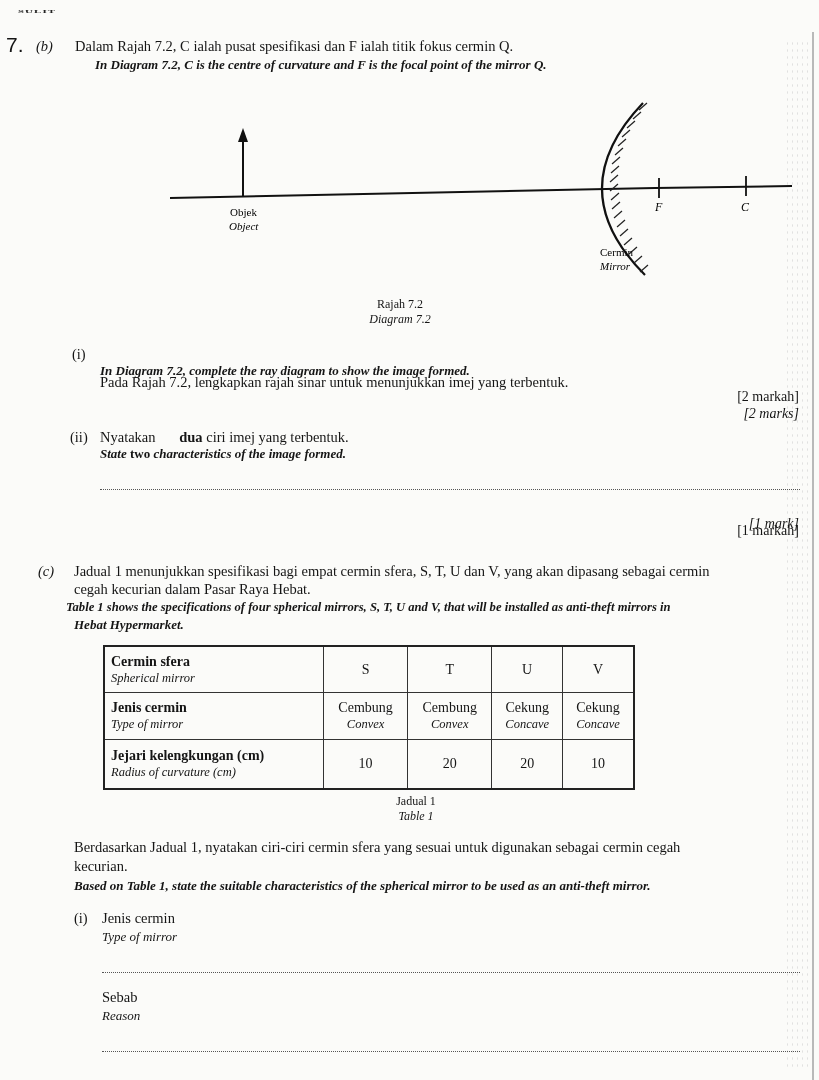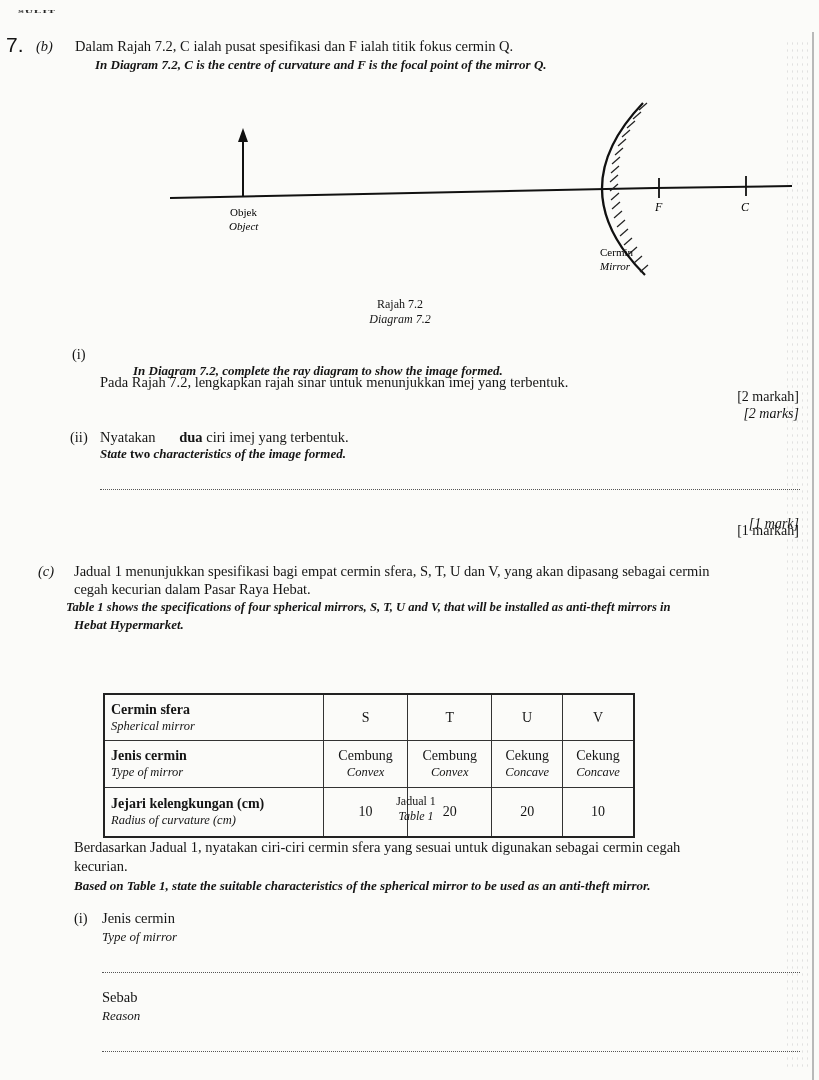--- a/index.html
+++ b/index.html
@@ -19,21 +19,20 @@
     .right-border { left: 812px; top: 32px; width: 2px; height: 1048px; background: #b9b9b9; }
     .speckle { left: 785px; top: 40px; width: 24px; height: 1030px;
       background-image: radial-gradient(#cfcfcf 0.6px, transparent 0.9px);
       background-size: 5px 7px; opacity: 0.6; }
     .marks { right: 20px; text-align: right; font-size: 14px; line-height: 18px; }
     .dotline { height: 0; border-top: 1.5px dotted #555; }
     table.spec {
       position: absolute; left: 103px; top: 645px; width: 532px;
       border-collapse: collapse; border: 2px solid #222;
       font-size: 14px;
-      margin-top: 48px;
     }
     table.spec td { border: 1.5px solid #333; padding: 4px 6px; vertical-align: middle; }
     table.spec td.lab { width: 206px; text-align: left; line-height: 16px; }
     table.spec td.val { text-align: center; line-height: 16px; }
     table.spec tr.r1 td { height: 37px; }
     table.spec tr.r2 td { height: 38px; }
     table.spec tr.r3 td { height: 40px; }
     .lab .ms { font-weight: bold; display: block; font-size: 14px; }
     .lab .en { font-weight: normal; font-style: italic; display: block; font-size: 12.5px; }
     .val .ms { display: block; font-size: 14px; }
@@ -101,21 +100,21 @@
   <text x="450" y="180" font-size="11" font-style="italic">Mirror</text>
 </svg>
 
 <div class="abs center" style="left:300px; top:297px; width:200px; font-size:12px; line-height:15px;">
   <div>Rajah 7.2</div>
   <div class="it">Diagram 7.2</div>
 </div>
 
 <div class="abs txt" style="left:72px; top:345px;">(i)</div>
 <div class="abs txt" style="left:100px; top:345px;margin-top:28px;">Pada Rajah 7.2, lengkapkan rajah sinar untuk menunjukkan imej yang terbentuk.</div>
-<div class="abs txt-it" style="left:100px; top:362px; font-weight:bold;margin-left:33px;">In Diagram 7.2, complete the ray diagram to show the image formed.</div>
+<div class="abs txt-it" style="left:100px; top:362px; font-weight:bold;">In Diagram 7.2, complete the ray diagram to show the image formed.</div>
 <div class="abs marks" style="top:388px;"><span>[2 markah]</span></div>
 <div class="abs marks" style="top:405px;"><span class="it">[2 marks]</span></div>
 
 <div class="abs txt" style="left:70px; top:428px;">(ii)</div>
 <div class="abs txt" style="left:100px; top:428px;"><span>Nyatakan </span><span class="b">dua</span><span> ciri imej yang terbentuk.</span></div>
 <div class="abs txt-it" style="left:100px; top:445px; font-weight:bold;"><span>State </span><span style="font-style:normal;">two</span><span> characteristics of the image formed.</span></div>
 <div class="abs dotline" style="left:100px; top:489px; width:700px;"></div>
 <div class="abs marks" style="top:522px;"><span>[1 markah]</span></div>
 <div class="abs marks" style="top:515px;"><span class="it">[1 mark]</span></div>
 

